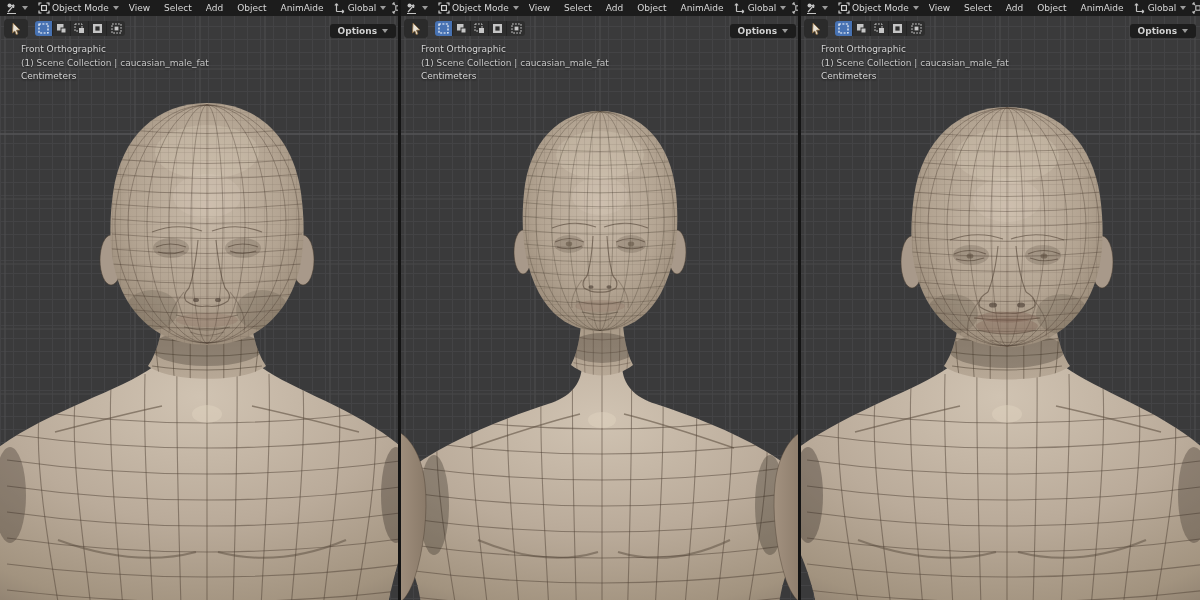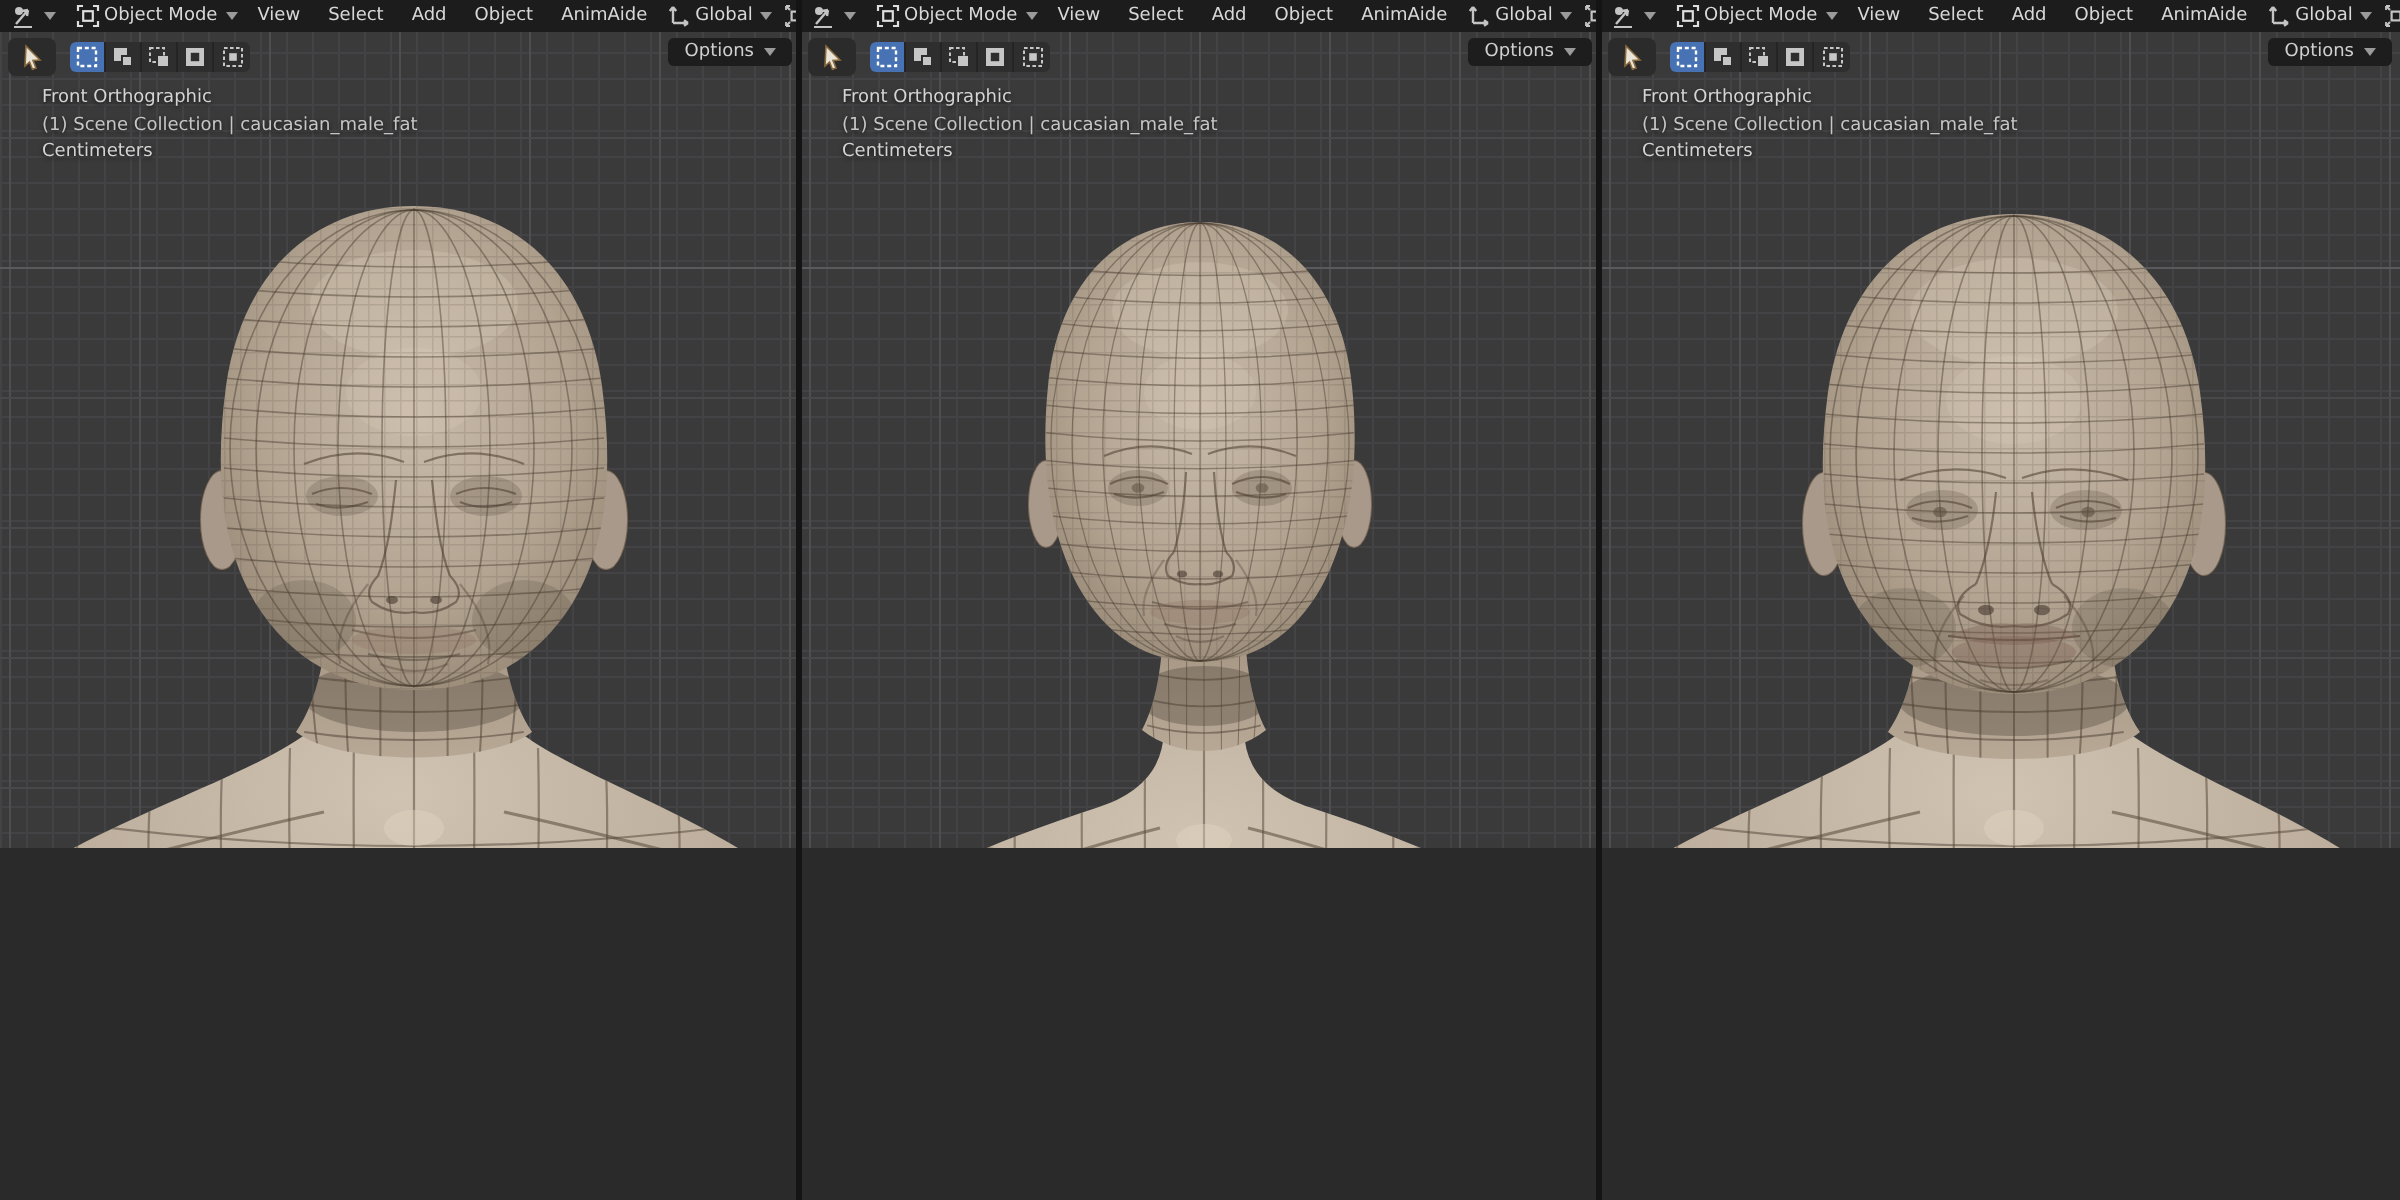--- a/index.html
+++ b/index.html
@@ -1,40 +1,40 @@
 <!DOCTYPE html>
 <html><head>
 <meta charset="utf-8">
 <style>
   * { margin:0; padding:0; box-sizing:border-box; }
   html,body { width:1200px; height:600px; overflow:hidden; background:#2a2a2a;
               font-family:"DejaVu Sans", sans-serif; }
   #app { position:relative; width:1200px; height:600px; }
 
-  .panel { position:absolute; top:0; width:400px; height:424px; overflow:hidden; background:#be185d; }
+  .panel { position:absolute; top:0; width:400px; height:600px; overflow:hidden; background:#be185d; }
   #panel-1 { left:0; } #panel-2 { left:400px; } #panel-3 { left:800px; }
   .divider { position:absolute; top:0; width:3px; height:600px; background:#141414; z-index:40; }
   #div-1 { left:398px; } #div-2 { left:798px; }
 
   .scene { position:absolute; left:0; top:0; width:400px; height:600px; display:block; }
 
   
   .topbar { position:absolute; left:0; top:0; width:100%; height:16px; background:#1c1c1c;
             display:flex; align-items:center; padding:0 3px; z-index:30;
             font-size:9px; color:#d8d8d8; white-space:nowrap; }
   .tb-btn { display:flex; align-items:center; gap:2px; padding:0 3px; height:16px; cursor:default; }
   .menu-item { padding:0 7px; height:16px; line-height:16px; }
   .spacer { flex:1; }
   .caret { width:0; height:0; border-left:3px solid transparent; border-right:3px solid transparent;
            border-top:4px solid #9a9a9a; margin-left:2px; }
   .tb-ico { display:inline-flex; }
 
   
   .toolrow { position:absolute; left:4px; right:4px; top:19px; z-index:25;
-             display:flex; align-items:flex-start; justify-content:space-between; }
+             display:flex; align-items:flex-end; justify-content:space-between;font-weight:bold; }
   .tool-left { display:flex; align-items:center; gap:7px; }
   .tweak-btn { width:24px; height:19px; background:#2b2b2b; border-radius:4px;
                display:flex; align-items:center; justify-content:center; }
   .selmodes { display:flex; }
   .selmode { width:18px; height:15px; background:#2e2e2e; display:flex; align-items:center;
              justify-content:center; border-right:1px solid #242424; }
   .selmode:first-child { border-radius:3px 0 0 3px; }
   .selmode:last-child { border-radius:0 3px 3px 0; border-right:none; }
   .selmode.active { background:#4772b3; }
   .options-pill { background:#1d1d1d; border-radius:3px; padding:2px 8px; font-size:9px;

